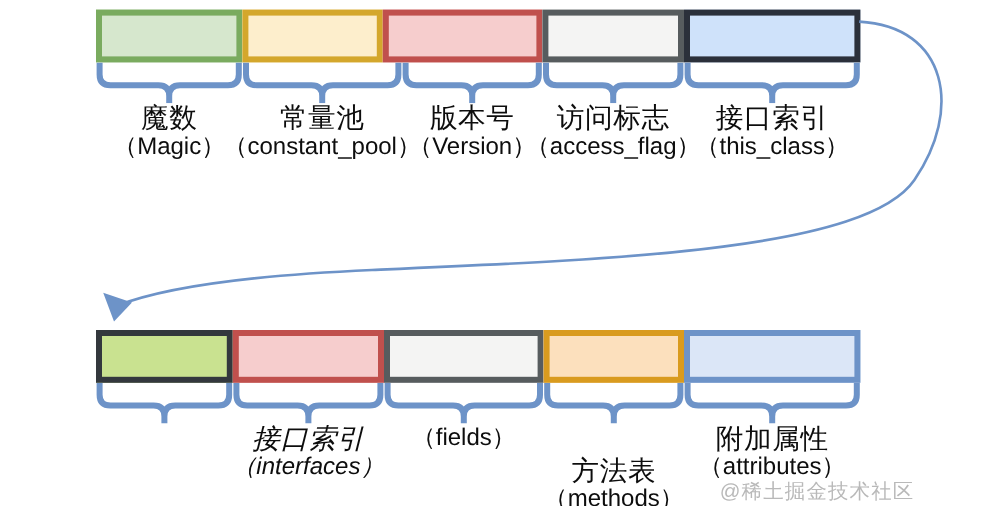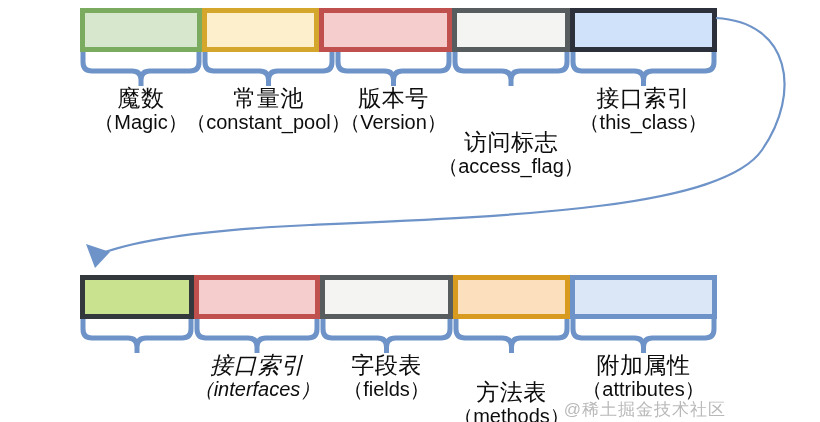--- a/index.html
+++ b/index.html
@@ -14,20 +14,21 @@
     overflow: hidden;
     font-family: "Liberation Sans", "DejaVu Sans", sans-serif;
     color: #0d0d0d;
   }
 
   #canvas {
     position: absolute;
     left: 0; top: 0;
     width: 736px;
     height: 422px;
+    padding-left: 36px;
   }
 
   
   .row {
     position: absolute;
     left: 80px;
     height: 44px;
     display: flex;
   }
   #row-header   { top: 8px; }
@@ -133,21 +134,21 @@
       </div>
       <div class="labelgroup" style="width: 117px;">
         <svg class="brace" viewBox="0 0 117 34" preserveAspectRatio="none">
           <path d="M 3 0 L 3 10 Q 3 19 12 19 L 49.5 19 Q 58.5 19 58.5 28 L 58.5 34 M 58.5 28 Q 58.5 19 67.5 19 L 105 19 Q 114 19 114 10 L 114 0" fill="none" stroke="#6d93c8" stroke-width="5" stroke-linecap="butt" vector-effect="non-scaling-stroke"></path>
         </svg>
         <div class="label-text">
           <span class="cn">版本号</span>
           <span class="en">（Version）</span>
         </div>
       </div>
-      <div class="labelgroup" style="width: 118px; gap: 44px;">
+      <div class="labelgroup" style="width: 118px;">
         <svg class="brace" viewBox="0 0 118 34" preserveAspectRatio="none">
           <path d="M 3 0 L 3 10 Q 3 19 12 19 L 50 19 Q 59 19 59 28 L 59 34 M 59 28 Q 59 19 68 19 L 106 19 Q 115 19 115 10 L 115 0" fill="none" stroke="#6d93c8" stroke-width="5" stroke-linecap="butt" vector-effect="non-scaling-stroke"></path>
         </svg>
         <div class="label-text">
           <span class="cn">访问标志</span>
           <span class="en">（access_flag）</span>
         </div>
       </div>
       <div class="labelgroup" style="width: 147px;">
         <svg class="brace" viewBox="0 0 147 34" preserveAspectRatio="none">
@@ -189,21 +190,20 @@
         <div class="label-text">
           <span class="cn">接口索引</span>
           <span class="en">（interfaces）</span>
         </div>
       </div>
       <div class="labelgroup" style="width: 133px;">
         <svg class="brace" viewBox="0 0 133 34" preserveAspectRatio="none">
           <path d="M 3 0 L 3 10 Q 3 19 12 19 L 57.5 19 Q 66.5 19 66.5 28 L 66.5 34 M 66.5 28 Q 66.5 19 75.5 19 L 121 19 Q 130 19 130 10 L 130 0" fill="none" stroke="#6d93c8" stroke-width="5" stroke-linecap="butt" vector-effect="non-scaling-stroke"></path>
         </svg>
         <div class="label-text">
-          <span class="cn">字段表</span>
           <span class="en">（fields）</span>
         </div>
       </div>
       <div class="labelgroup" style="width: 117px; gap: 27px;">
         <svg class="brace" viewBox="0 0 117 34" preserveAspectRatio="none">
           <path d="M 3 0 L 3 10 Q 3 19 12 19 L 49.5 19 Q 58.5 19 58.5 28 L 58.5 34 M 58.5 28 Q 58.5 19 67.5 19 L 105 19 Q 114 19 114 10 L 114 0" fill="none" stroke="#6d93c8" stroke-width="5" stroke-linecap="butt" vector-effect="non-scaling-stroke"></path>
         </svg>
         <div class="label-text">
           <span class="cn">方法表</span>
           <span class="en">（methods）</span>

